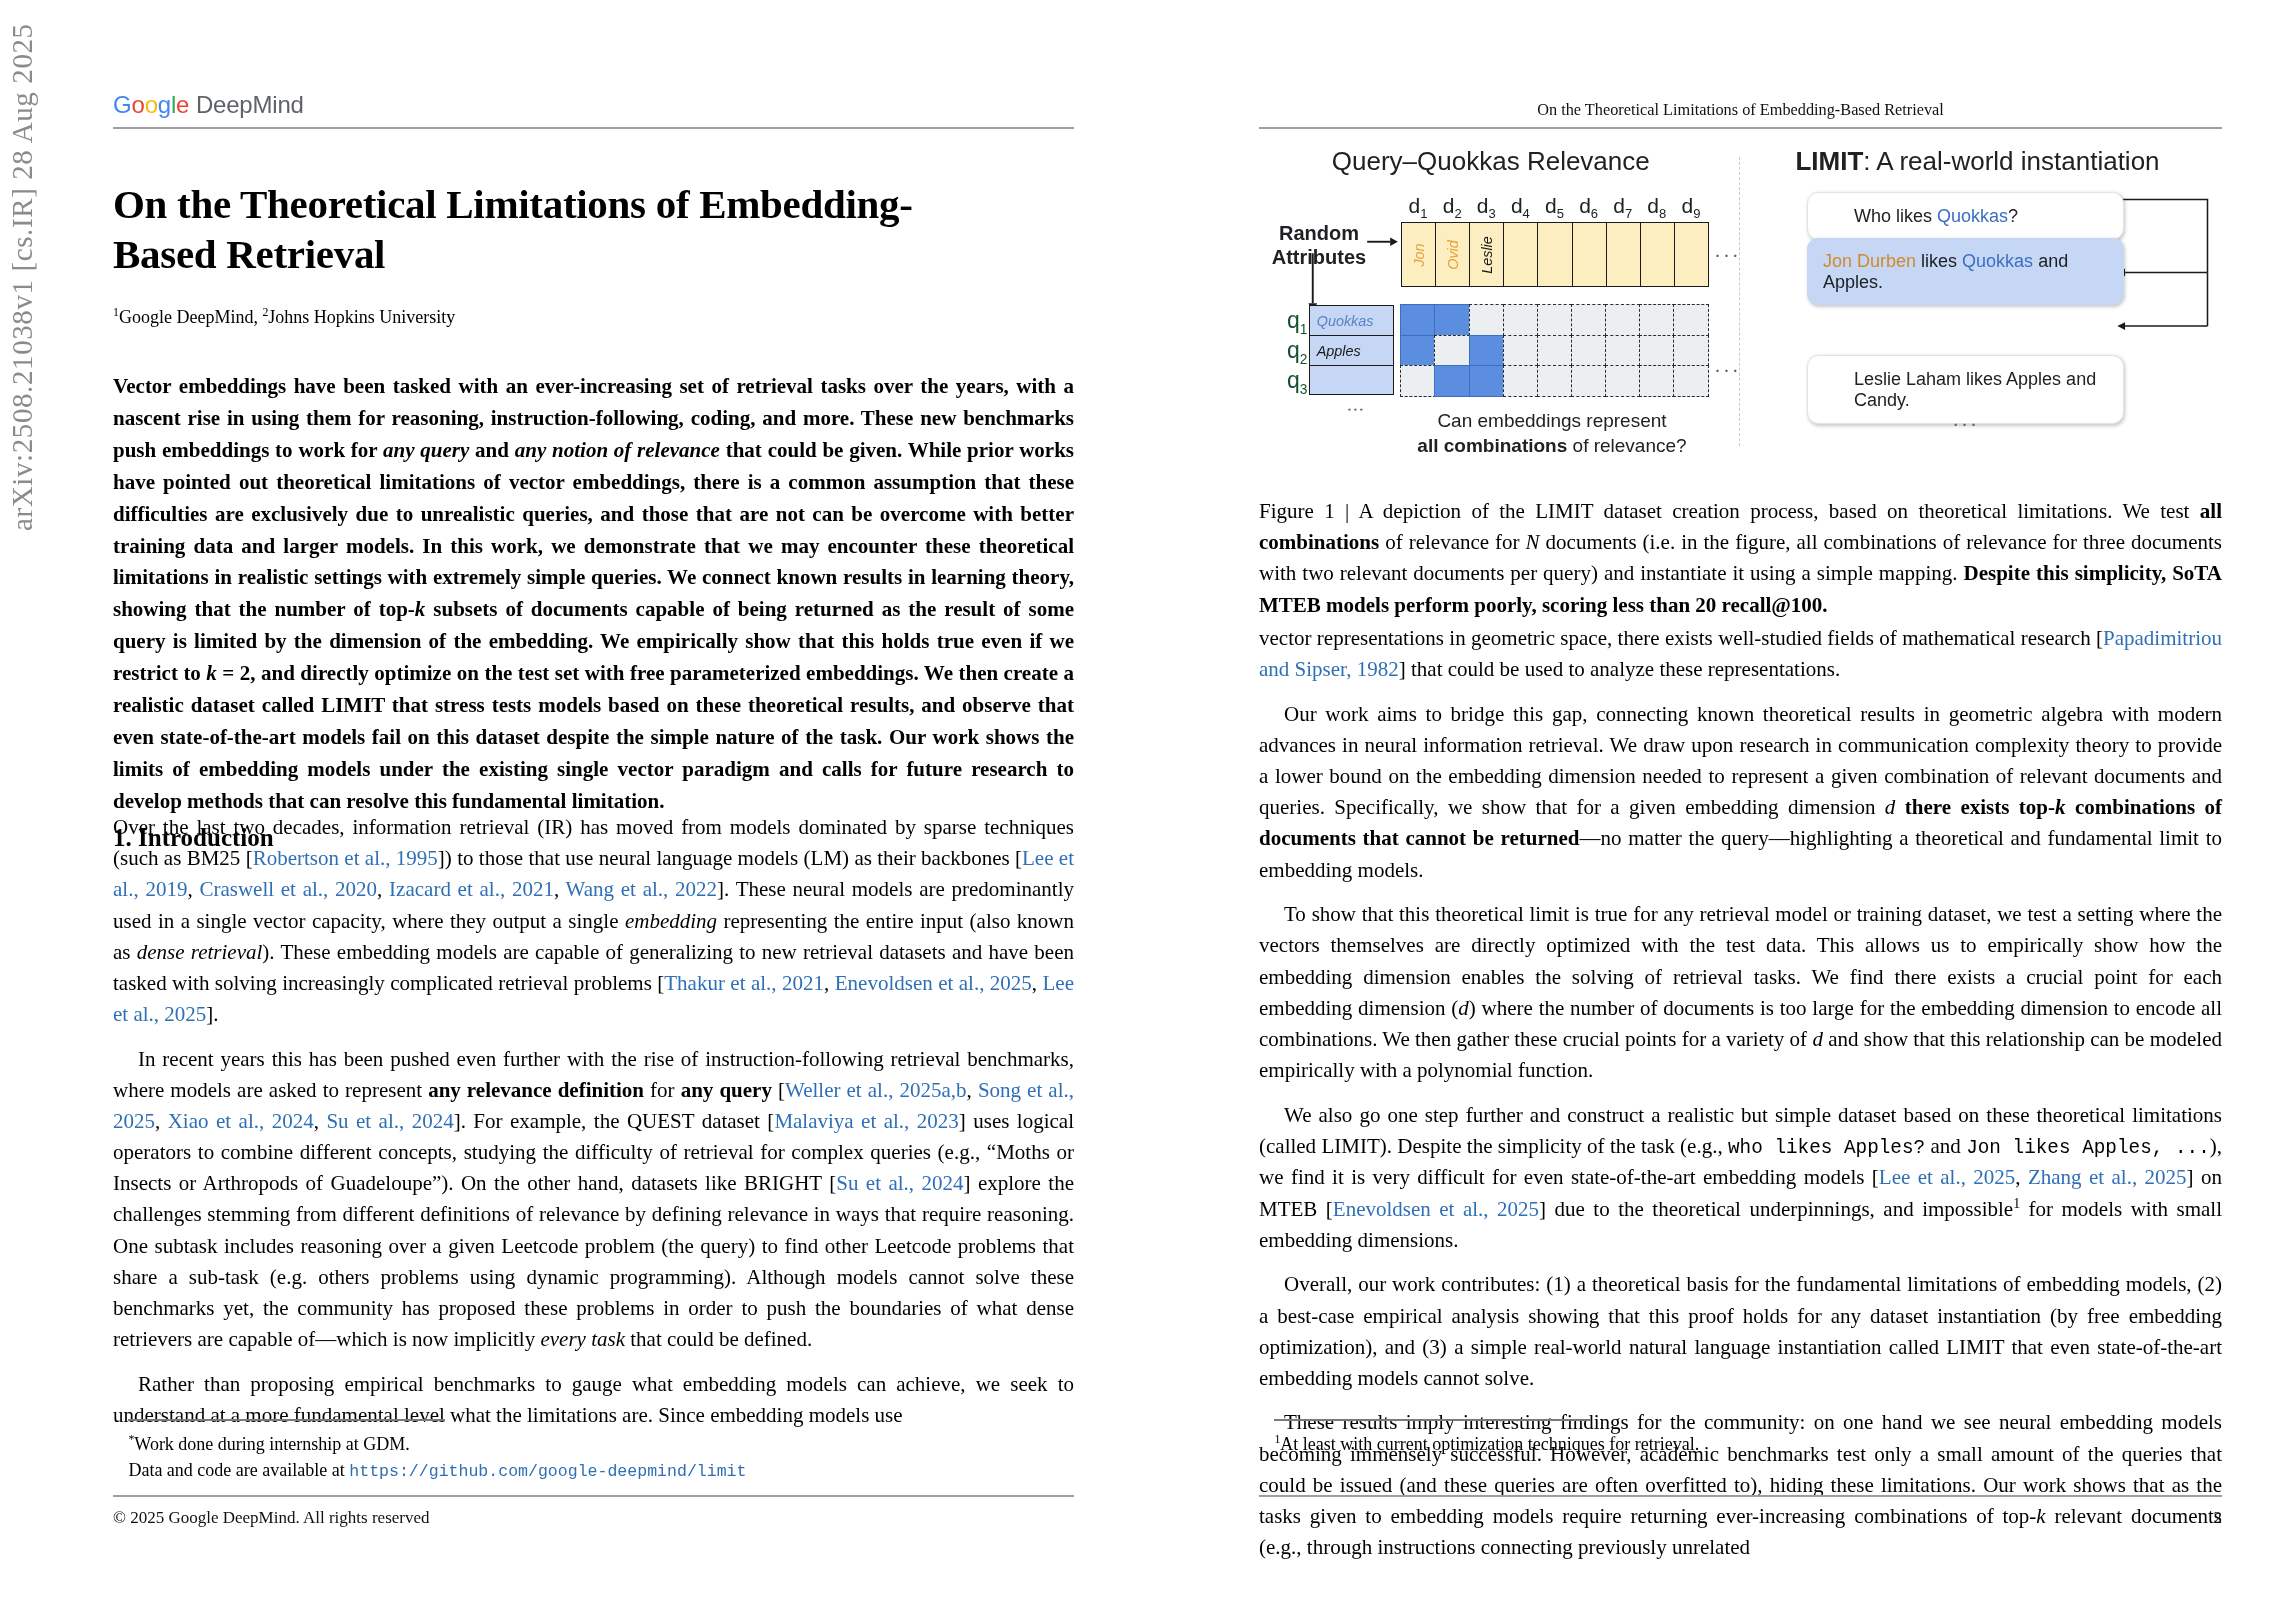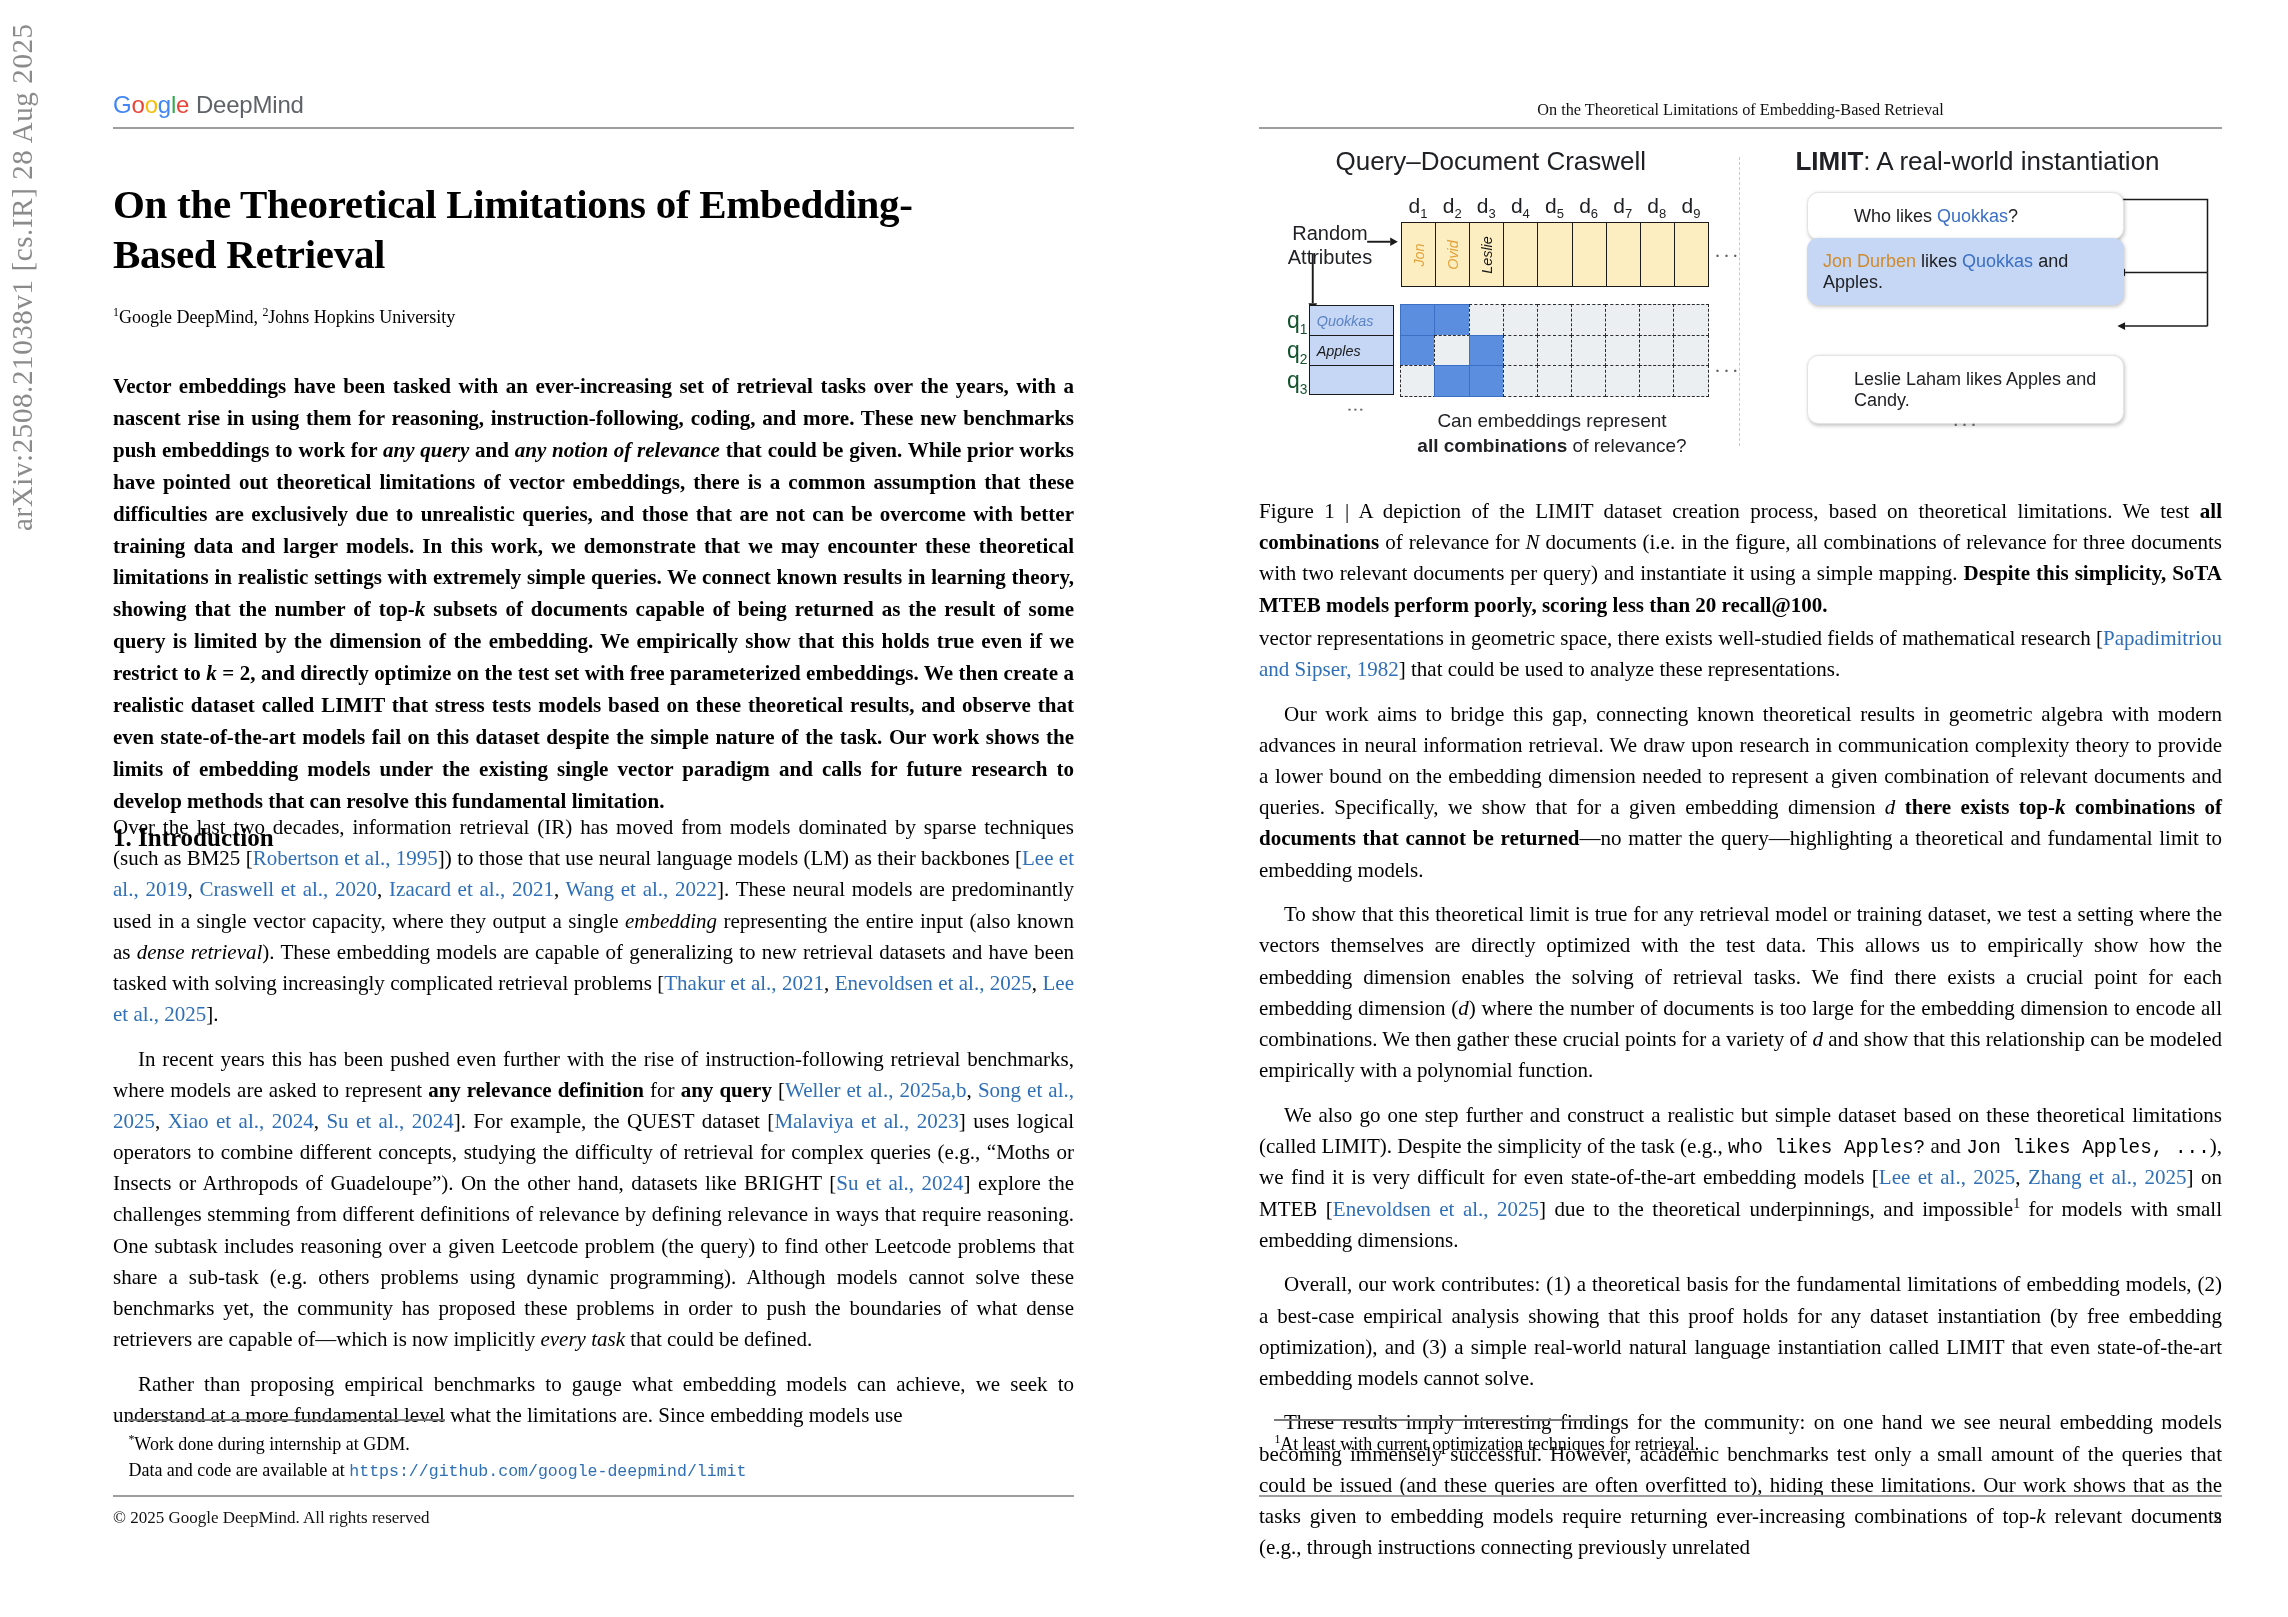--- a/index.html
+++ b/index.html
@@ -160,24 +160,24 @@
   .dlabels {
     position: absolute; top: 58px; left: 142px;
     width: 307px; display: flex;
     font-family: "Liberation Sans", sans-serif;
     font-size: 21px; color: #202124;
   }
   .dlabels span { flex: 1 1 0; text-align: center; }
   .dlabels sub { font-size: 0.62em; vertical-align: sub; line-height: 0; }
 
   .rand-attr {
-    position: absolute; top: 85px; left: 19px;
+    position: absolute; top: 85px; left: 8px;
     width: 104px; text-align: center;
     font-family: "Liberation Sans", sans-serif;
-    font-size: 20px; line-height: 1.22; color: #202124;
+    font-size: 20px; line-height: 1.22; color: #202124; font-weight: bold;
   }
   .arrow-right {
     position: absolute; top: 100px; left: 108px; width: 31px; height: 11.5px;
   }
   .arrow-down {
     position: absolute; top: 117px; left: 48px; width: 11.5px; height: 60px;
   }
 
   
   .docrow {
@@ -364,21 +364,21 @@
     <div class="copyright">© 2025 Google DeepMind. All rights reserved</div>
   </div>
 
   <div class="page page-right">
 
     <div class="running-head">On the Theoretical Limitations of Embedding-Based Retrieval</div>
     <div class="rule rule-top-right"></div>
 
     <div class="figure">
 
-      <div class="fig-title fig-title-left">Query–Document Craswell</div>
+      <div class="fig-title fig-title-left">Query–Quokkas Relevance</div>
       <div class="fig-title fig-title-right">
         <b>LIMIT</b><span>: A real-world instantiation</span>
       </div>
 
       <div class="fig-divider"></div>
 
       <div class="dlabels">
         <span>d<sub>1</sub></span>
         <span>d<sub>2</sub></span>
         <span>d<sub>3</sub></span>

